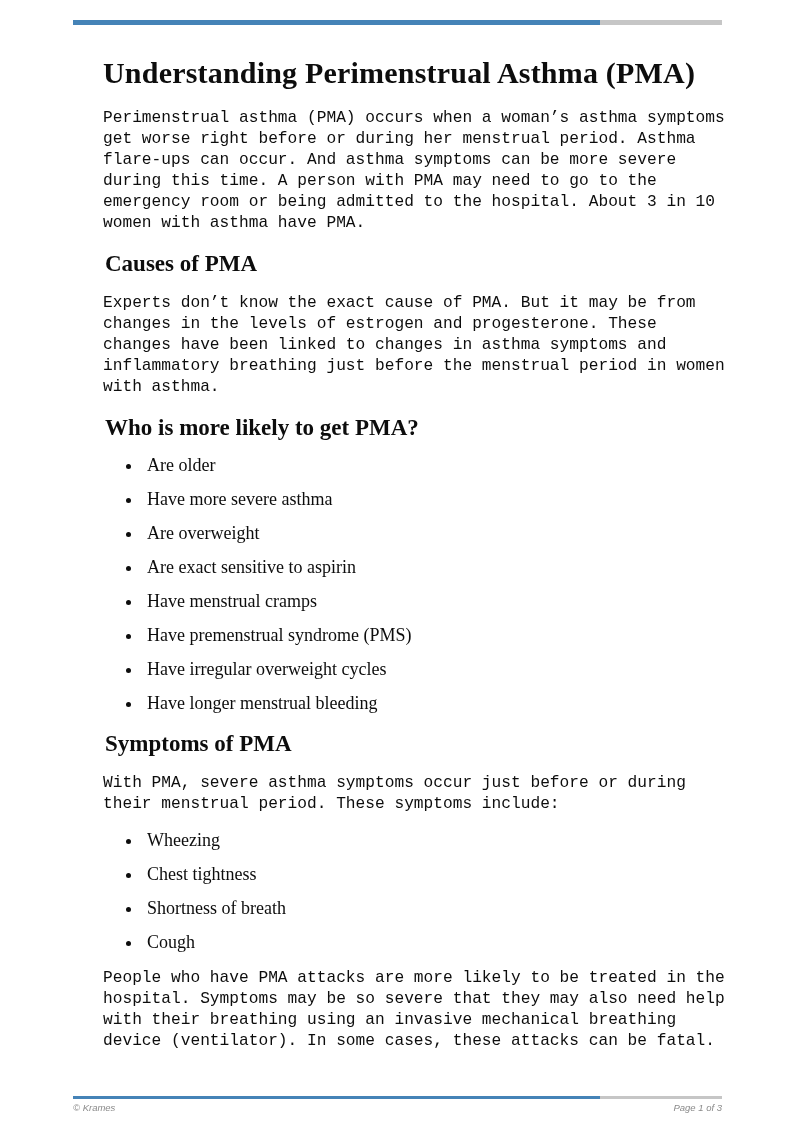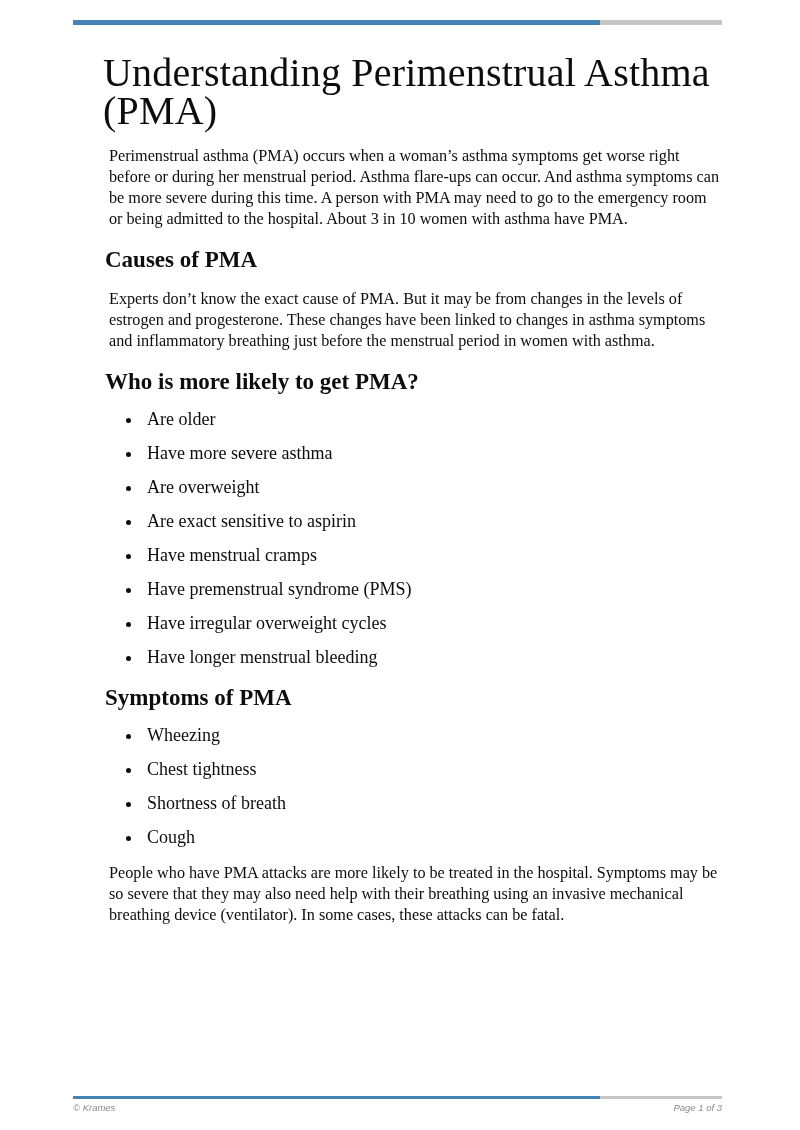--- a/index.html
+++ b/index.html
@@ -23,36 +23,37 @@
   .accent-bar .blue { width: 527px; background: #4583b7; height: 100%; }
   .accent-bar .gray { flex: 1; background: #c6c6c6; height: 100%; }
 
   .content {
     position: absolute;
     left: 103px;
     top: 48px;
     width: 622px;
   }
   h1 {
-    font-size: 40px;
+    font-size: 30px;
     line-height: 38px;
-    font-weight: normal;
+    font-weight: bold;
     margin: 6px 0 16px 0;
     letter-spacing: 0.2px;
   }
   h2 {
     font-size: 23px;
     line-height: 28px;
     font-weight: bold;
     margin: 16px 0 0 2px;
   }
   p {
     font-size: 16.2px;
     line-height: 21px;
-    margin: 15px 6px;
+    margin: 15px 0;
+    font-family: Liberation Mono, monospace;
   }
   ul {
     margin: 6px 0;
     padding-left: 40px;
     list-style: disc outside;
   }
   li {
     font-size: 18px;
     line-height: 21px;
     margin: 13px 0;
@@ -105,20 +106,21 @@
     <li>Have more severe asthma</li>
     <li>Are overweight</li>
     <li>Are exact sensitive to aspirin</li>
     <li>Have menstrual cramps</li>
     <li>Have premenstrual syndrome (PMS)</li>
     <li>Have irregular overweight cycles</li>
     <li>Have longer menstrual bleeding</li>
   </ul>
 
   <h2>Symptoms of PMA</h2>
+  <p>With PMA, severe asthma symptoms occur just before or during their menstrual period. These symptoms include:</p>
   <ul>
     <li>Wheezing</li>
     <li>Chest tightness</li>
     <li>Shortness of breath</li>
     <li>Cough</li>
   </ul>
 
   <p>People who have PMA attacks are more likely to be treated in the hospital. Symptoms may be so severe that they may also need help with their breathing using an invasive mechanical breathing device (ventilator). In some cases, these attacks can be fatal.</p>
 </div>
 

